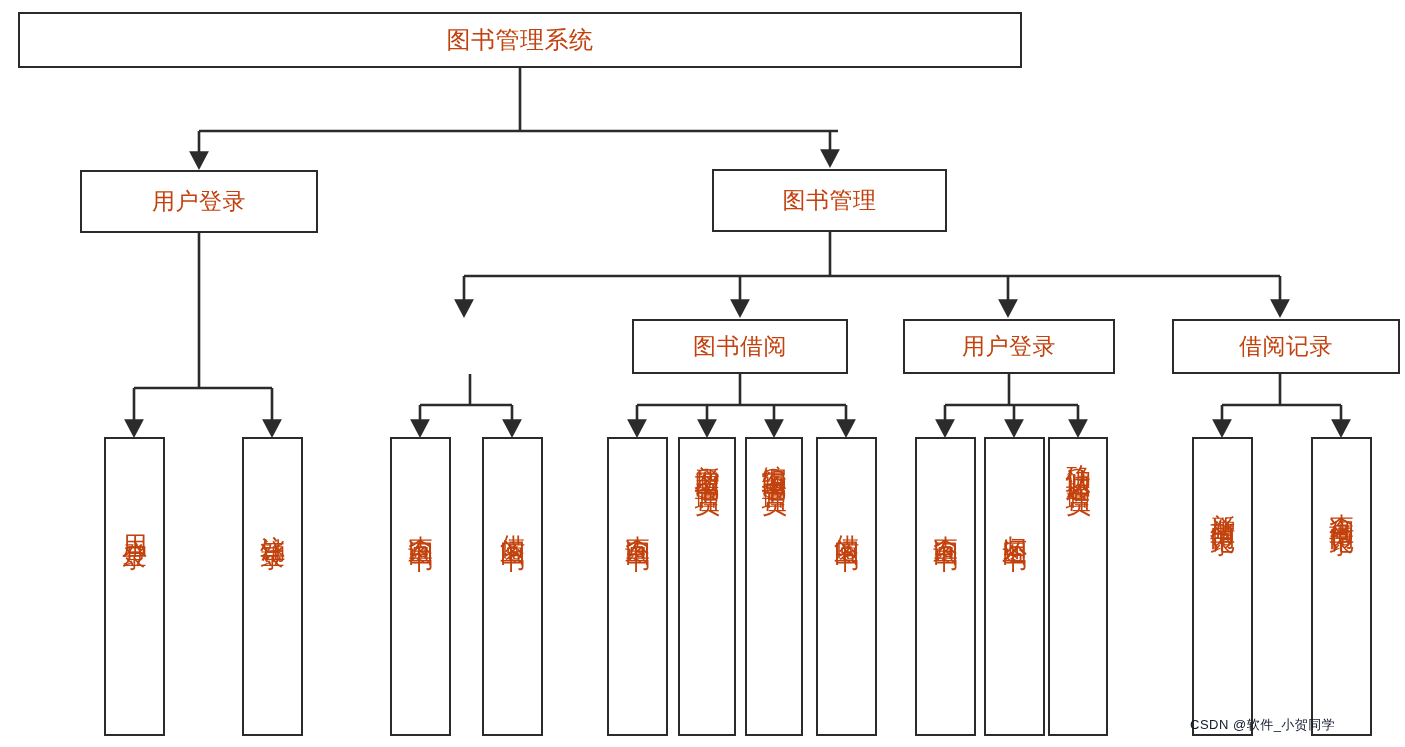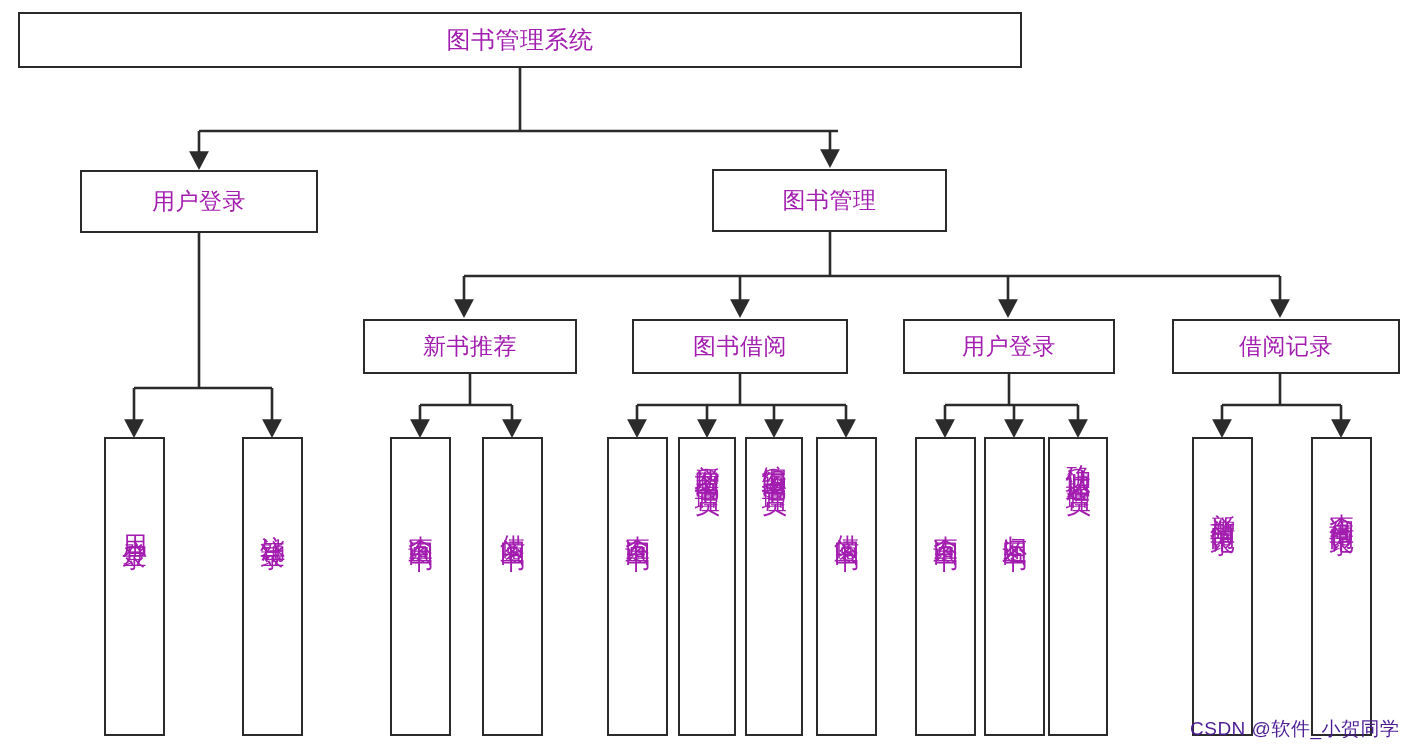--- a/index.html
+++ b/index.html
@@ -26,21 +26,21 @@
     pointer-events: none;
   }
   .node {
     position: absolute;
     box-sizing: border-box;
     background: #ffffff;
     border: 2px solid #2b2b2b;
     display: flex;
     align-items: center;
     justify-content: center;
-    color: #a21caf;
+    color: #c2410c;
     z-index: 2;
   }
   .node-label {
     display: block;
     text-align: center;
     letter-spacing: 0.5px;
     white-space: nowrap;
   }
   
   .node.h .node-label {
@@ -65,22 +65,22 @@
     white-space: nowrap;
   }
   .node.v.mid .node-label {
     margin-top: 70px;
   }
   .node.v.midlow .node-label {
     margin-top: 48px;
   }
   .watermark {
     position: absolute;
-    color: #4c1d95;
-    font-size: 19px;
+    color: #0f172a;
+    font-size: 13px;
     white-space: nowrap;
     z-index: 5;
     letter-spacing: 0.5px;
   }
 </style>
 </head>
 <body>
 
 <div id="canvas">
 
@@ -139,23 +139,20 @@
   </div>
 
   <div class="node h" style="left:80px; top:170px; width:238px; height:63px;">
     <span class="node-label">用户登录</span>
   </div>
 
   <div class="node h" style="left:712px; top:169px; width:235px; height:63px;">
     <span class="node-label">图书管理</span>
   </div>
 
-  <div class="node h" style="left:363px; top:319px; width:214px; height:55px;">
-    <span class="node-label">新书推荐</span>
-  </div>
 
   <div class="node h" style="left:632px; top:319px; width:216px; height:55px;justify-content:center;">
     <span class="node-label">图书借阅</span>
   </div>
 
   <div class="node h" style="left:903px; top:319px; width:212px; height:55px;">
     <span class="node-label">用户登录</span>
   </div>
 
   <div class="node h" style="left:1172px; top:319px; width:228px; height:55px;">

